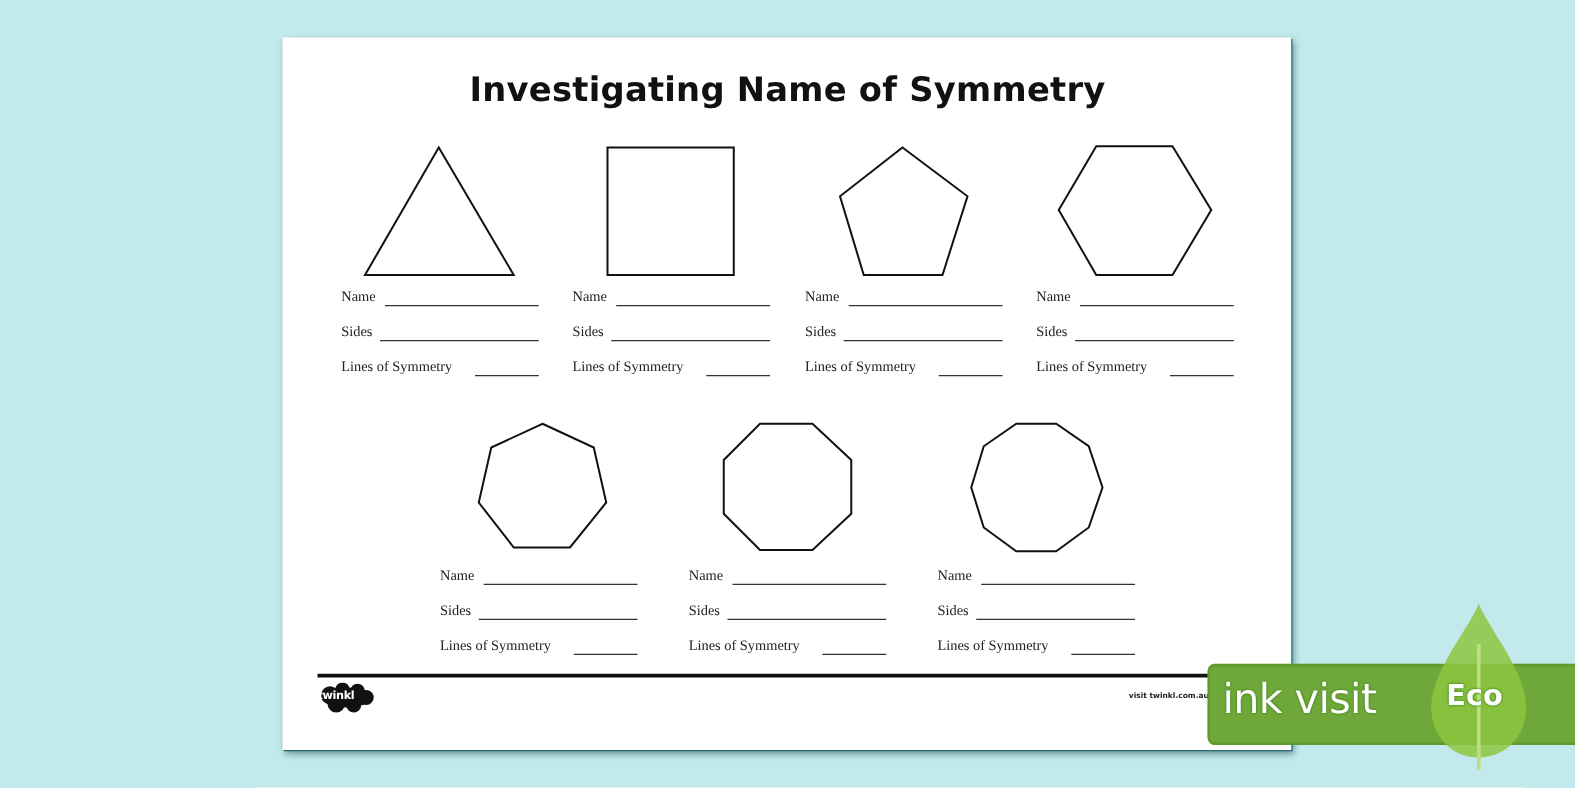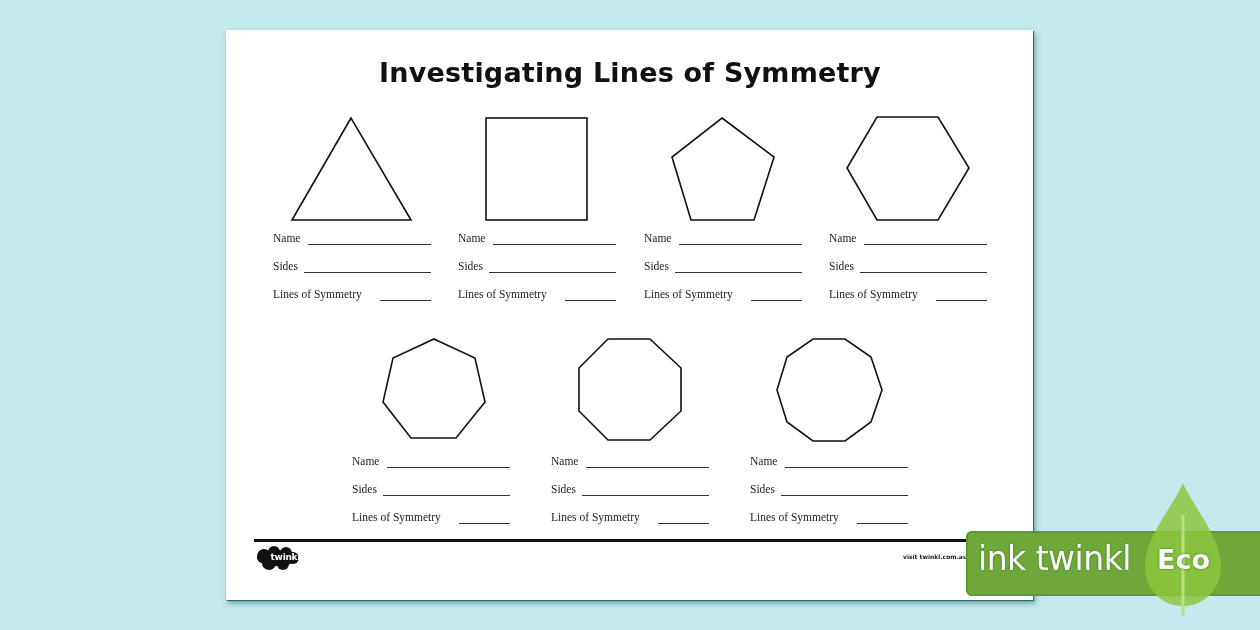--- a/index.html
+++ b/index.html
@@ -26,51 +26,51 @@
   .field .line {
     position: absolute; bottom: 0; height: 0; border-bottom: 1px solid #333;
   }
   .footer-rule {
     position: absolute; left: 254px; top: 539px; width: 780px; height: 3px; background: #111;
   }
   .twinkl-logo {
     position: absolute; left: 254px; top: 546px; width: 46px; height: 26px;
   }
   .twinkl-logo span {
-    position: absolute; left: 0; top: 6px; width: 46px; text-align: right;
+    position: absolute; left: 0; top: 6px; width: 46px; text-align: left;
     color: #fff; font-weight: bold; font-size: 9px; font-family: "DejaVu Sans", sans-serif;
     letter-spacing: -0.3px;
   }
   .visit {
     position: absolute; left: 903px; top: 553px; font-size: 6px; font-weight: bold;
     color: #222; font-family: "DejaVu Sans", sans-serif; white-space: nowrap;
   }
   .eco-banner {
     position: absolute; left: 966px; top: 531px; width: 300px; height: 65px;
     background: #6fa83a; border-radius: 6px 0 0 6px;
     box-shadow: inset 0 0 0 2px #5e9a2e;
   }
   .eco-text {
     position: absolute; left: 978px; top: 539px; font-family: "DejaVu Sans", sans-serif;
     font-size: 33px; color: #ffffff; letter-spacing: -0.5px;
     text-shadow: 0 0 2px #4a8a20, 0 0 2px #4a8a20;
   }
   .eco-leaf { position: absolute; left: 1140px; top: 480px; }
   .eco-word {
     position: absolute; left: 1157px; top: 544px; font-family: "DejaVu Sans", sans-serif;
-    font-size: 27px; font-weight: bold; color: #ffffff;
+    font-size: 23px; font-weight: bold; color: #ffffff;
     text-shadow: 0 0 2px #4a8a20, 0 0 2px #4a8a20;
   }
 </style>
 </head>
 <body>
 
 <div class="page"></div>
 
-<h1 class="title">Investigating Lines of Symmetry</h1>
+<h1 class="title">Investigating Name of Symmetry</h1>
 
 <svg class="shapes" width="1260" height="630">
   <g fill="none" stroke="#111" stroke-width="1.6" stroke-linejoin="miter">
     <polygon points="351,118 292,220 411,220"></polygon>
     <rect x="486" y="118" width="101" height="102"></rect>
     <polygon points="722,118 774,157 754,220 691,220 672,157"></polygon>
     <polygon points="877,117 938,117 969,168 938,220 877,220 847,168"></polygon>
     <polygon points="434,339 475,358 485,402 456,438 411,438 383,402 393,358"></polygon>
     <polygon points="608,339 650,339 681,368 681,411 650,440 608,440 579,411 579,368"></polygon>
     <polygon points="813,339 845,339 871,357 882,390 871,422 845,441 813,441 787,422 777,390 787,357"></polygon>
@@ -181,18 +181,18 @@
       <circle cx="15" cy="17" r="7"></circle>
       <circle cx="29" cy="18" r="6"></circle>
     </g>
   </svg>
   <span>twinkl</span>
 </div>
 
 <div class="visit">visit twinkl.com.au</div>
 
 <div class="eco-banner"></div>
-<div class="eco-text">ink twinkl</div>
+<div class="eco-text">ink visit</div>
 <svg class="eco-leaf" width="90" height="140">
   <path d="M43,3 C52,25 82,58 81,88 C80,110 64,126 43,126 C22,126 6,110 5,88 C4,58 34,25 43,3 Z" fill="#8cc63f" fill-opacity="0.85"></path>
   <line x1="43" y1="35" x2="43" y2="136" stroke="#b9de84" stroke-width="3"></line>
 </svg>
 <div class="eco-word">Eco</div>
 
 </body></html>

